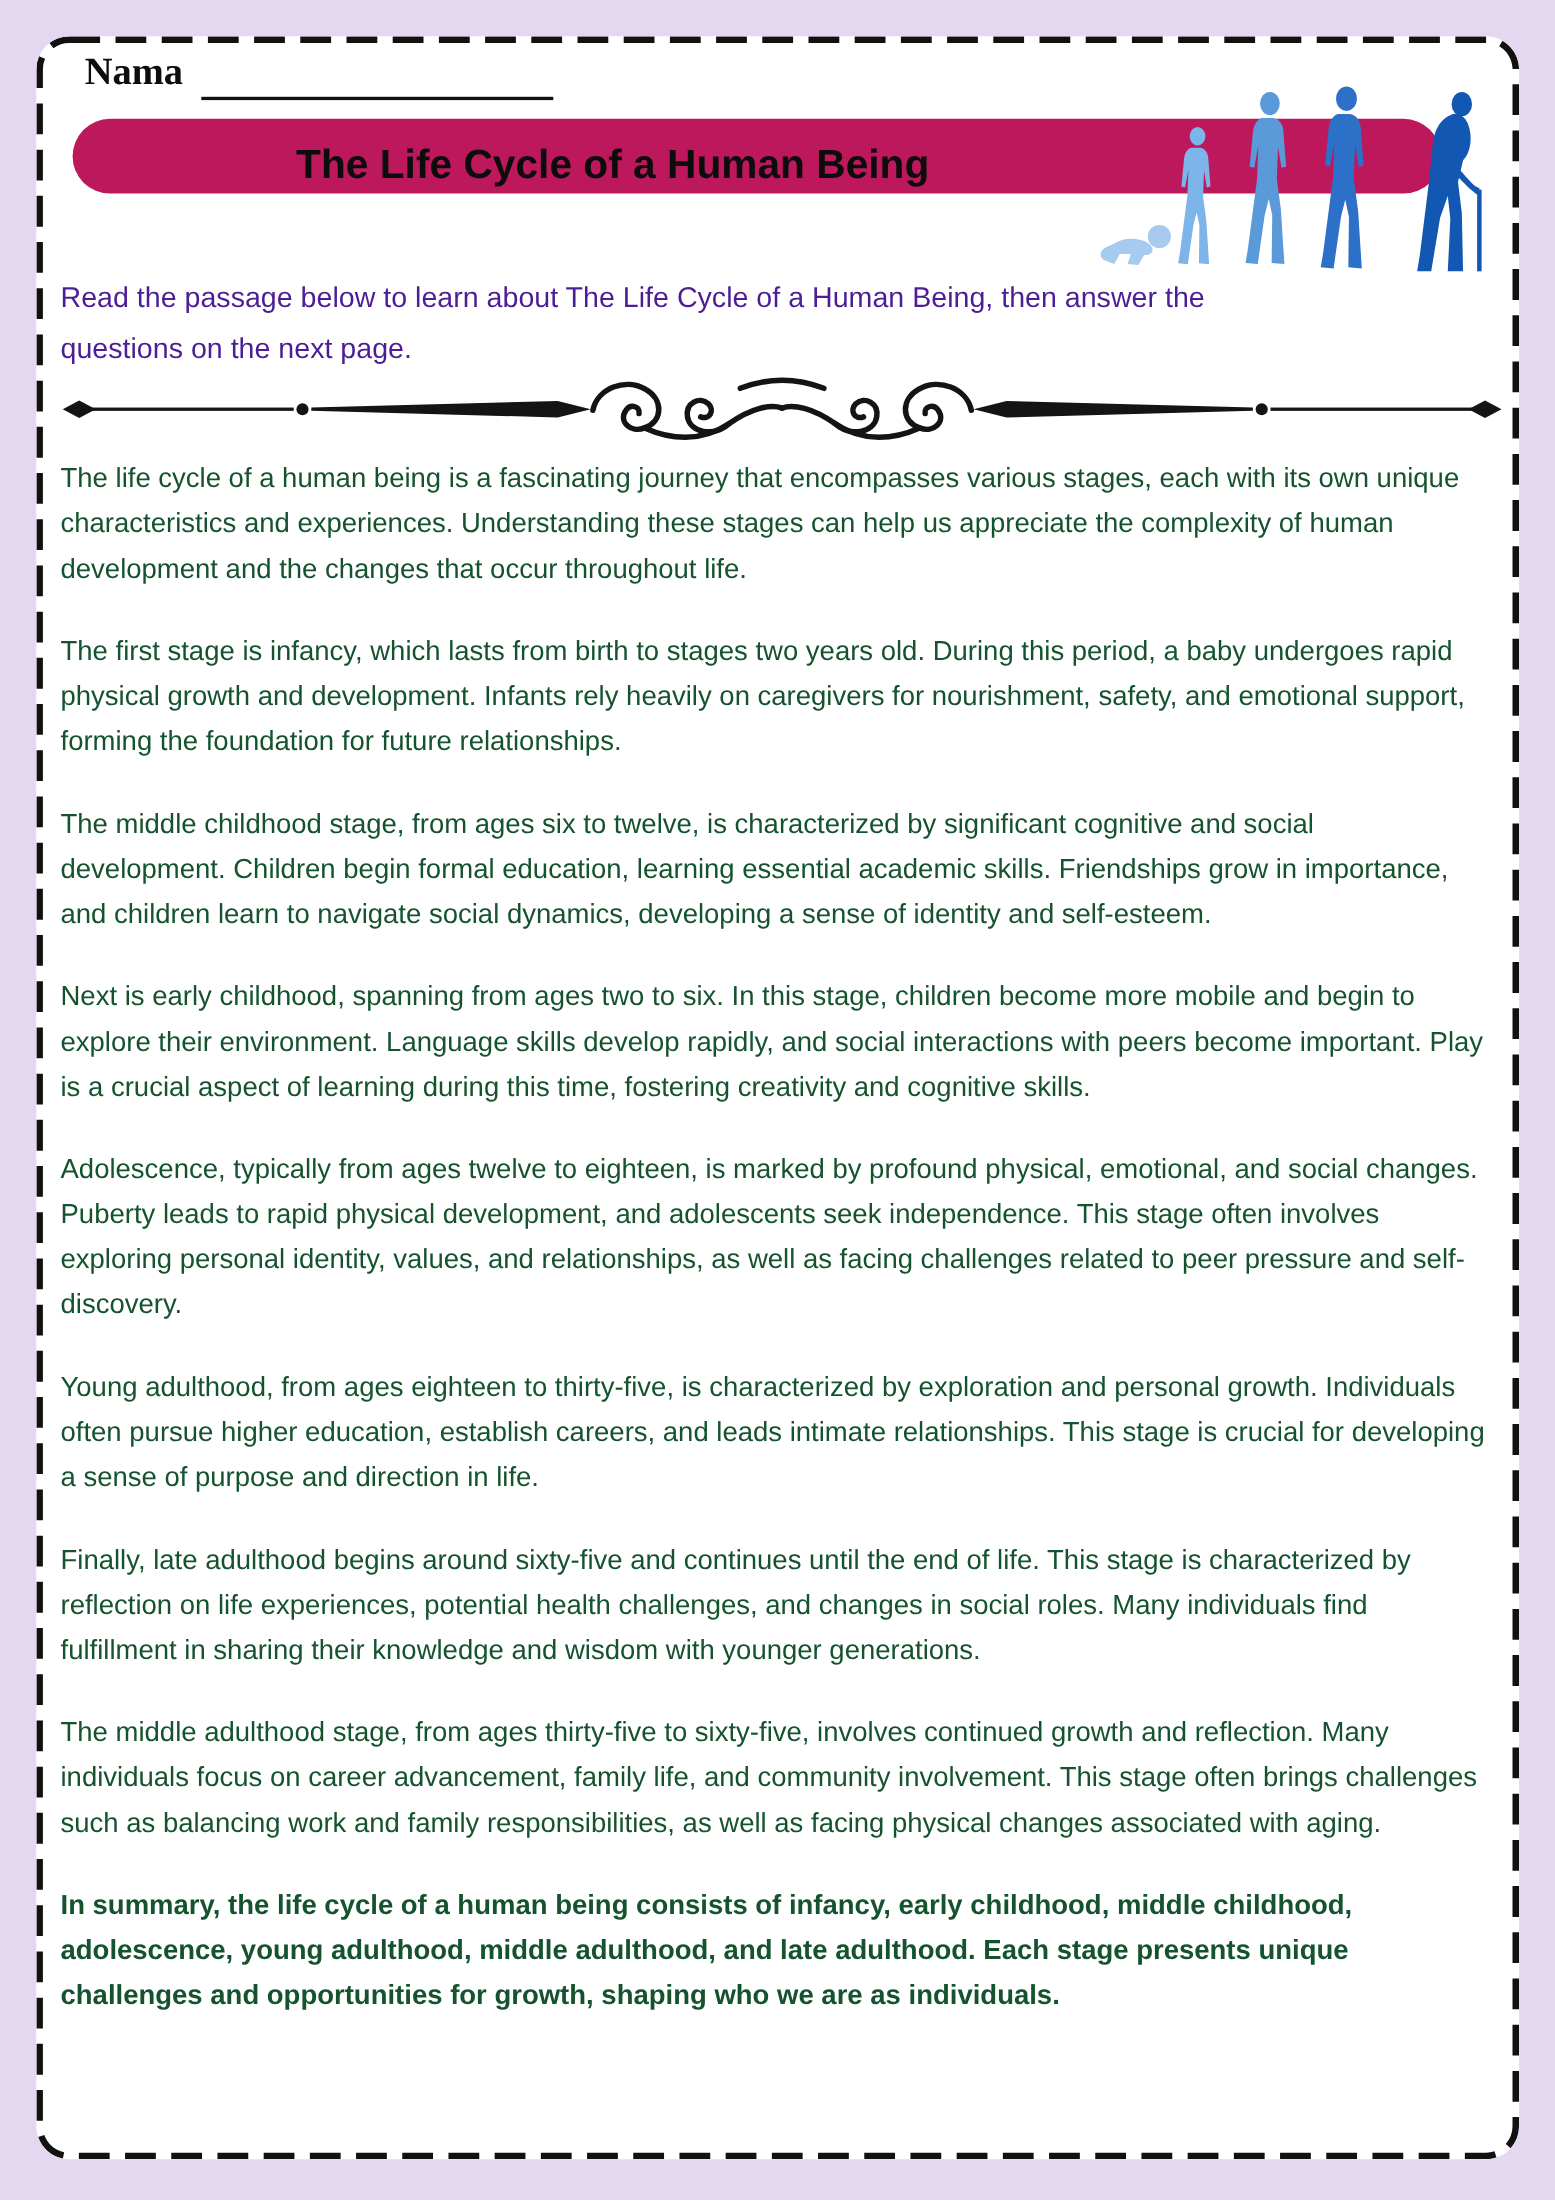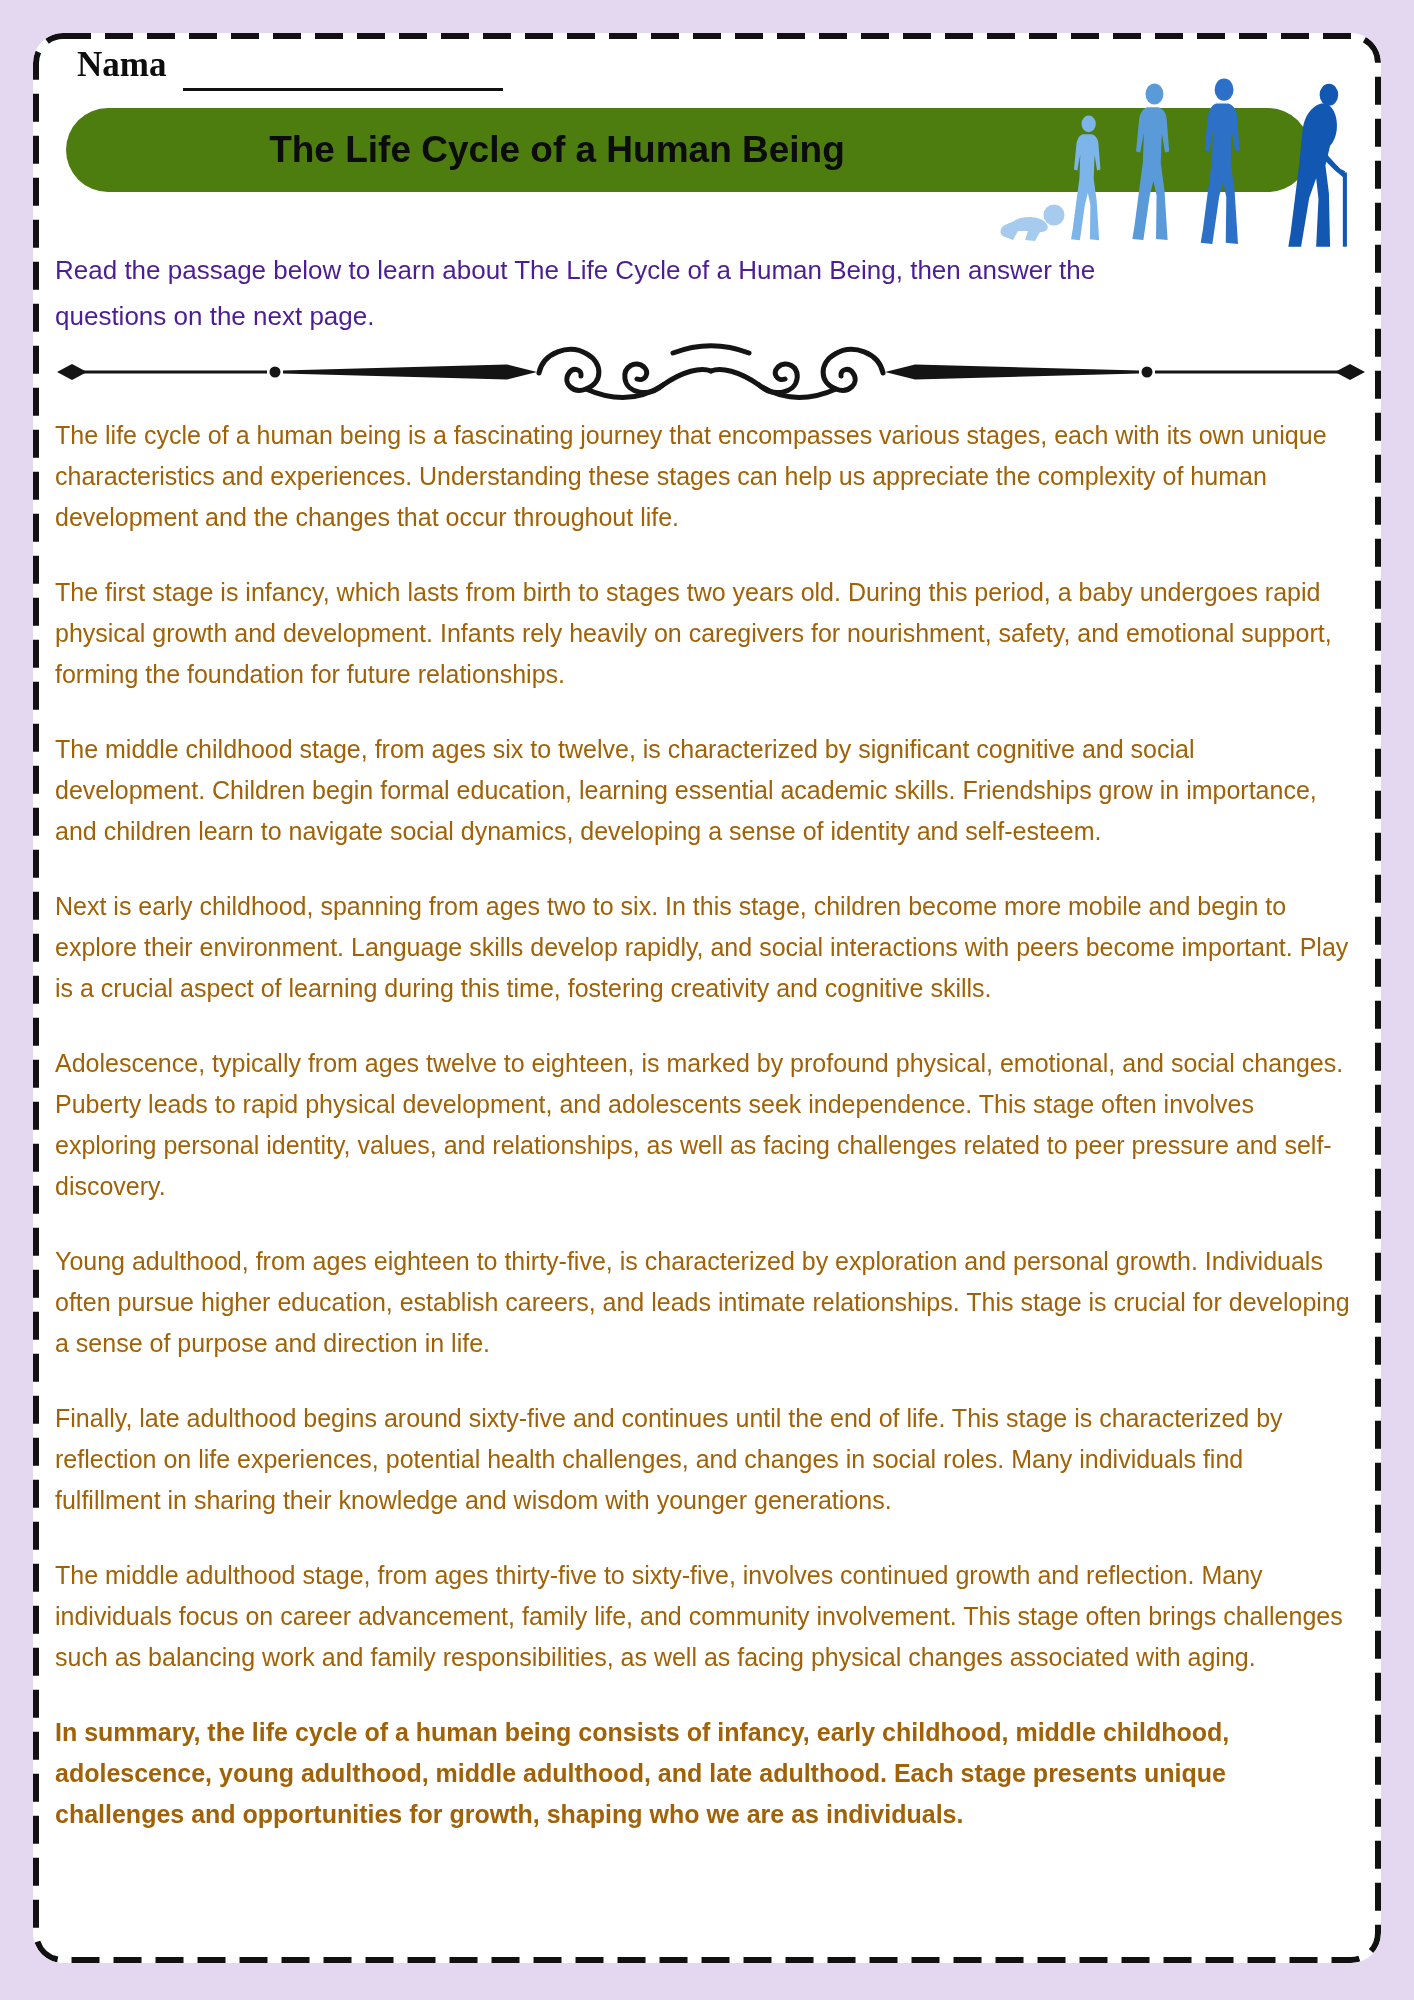--- a/index.html
+++ b/index.html
@@ -20,37 +20,37 @@
   .name-label{
     font-family:"Liberation Serif",serif;
     font-weight:bold;font-size:35px;color:#0d0d0d;
     position:absolute;left:0;top:0;white-space:nowrap;
   }
   .name-line{
     position:absolute;left:106px;top:43px;width:320px;height:0;
     border-bottom:3px solid #111;
   }
   .banner{
-    position:absolute;left:33px;top:75px;width:1244px;height:84px;
-    background:#4d7c0f;border-radius:44px;z-index:1;
+    position:absolute;left:33px;top:75px;width:1244px;height:68px;
+    background:#be185d;border-radius:44px;z-index:1;
   }
   .banner .title{
     font-size:37px;font-weight:bold;color:#0c0c0c;
     line-height:84px;text-align:center;padding-right:262px;
     letter-spacing:0px;white-space:nowrap;
   }
   .figures{position:absolute;left:957px;top:40px;width:400px;height:180px;z-index:5;}
   .intro{
     position:absolute;left:22px;top:214px;width:1060px;
     font-size:26px;line-height:46px;color:#4c1d95;z-index:2;
   }
   .divider{position:absolute;left:18px;top:304px;width:1320px;height:70px;z-index:2;}
   .passage{
     position:absolute;left:22px;top:382px;width:1295px;
-    font-size:25px;line-height:41px;color:#a16207;z-index:2;
+    font-size:25px;line-height:41px;color:#14532d;z-index:2;
   }
   .passage p{margin:0 0 34px 0;}
   .passage p:last-child{margin-bottom:0;font-weight:bold;}
 </style>
 </head>
 <body>
 
 <div class="sheet">
 
   <svg class="border-svg" viewBox="0 0 1348 1930">

